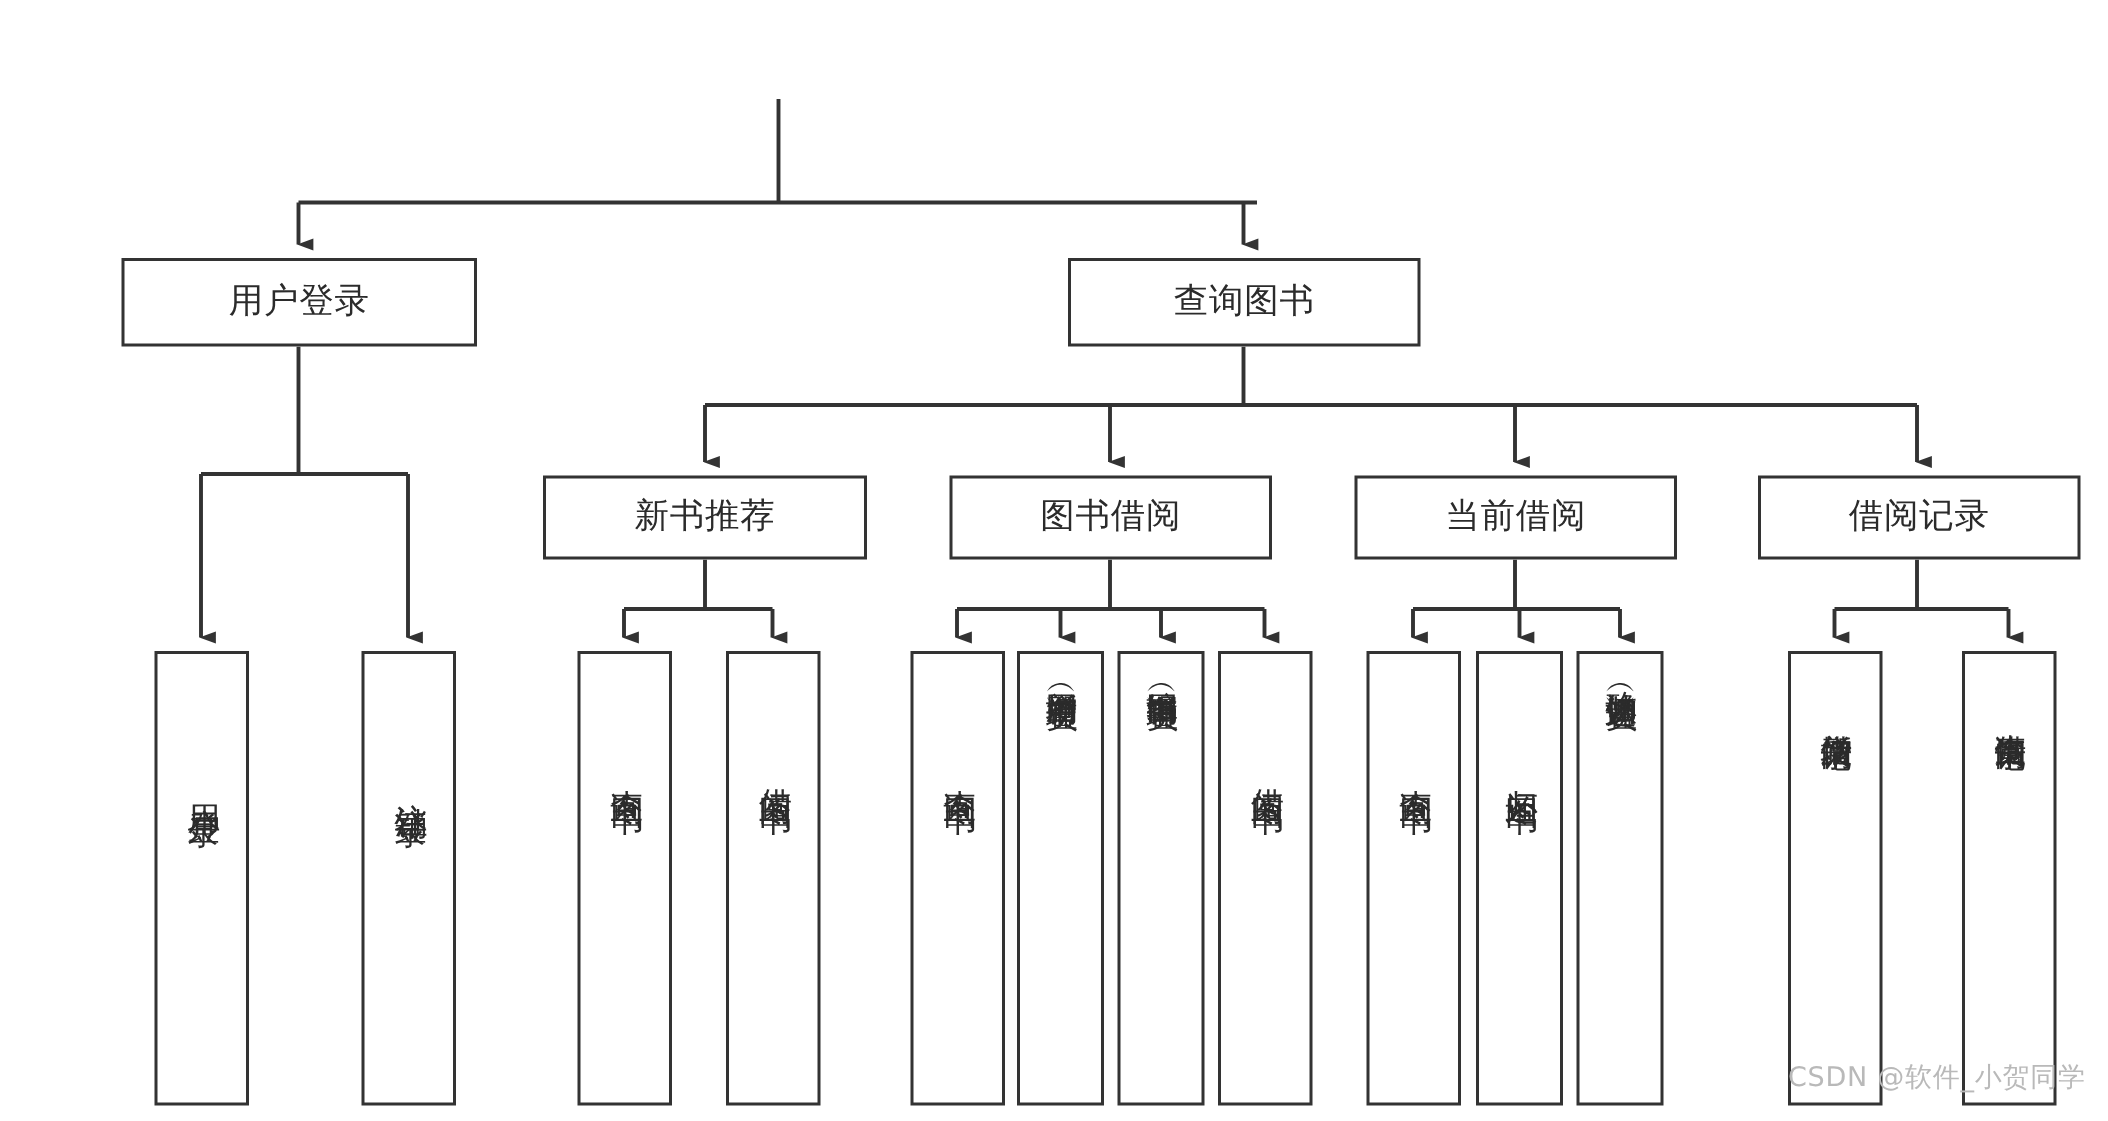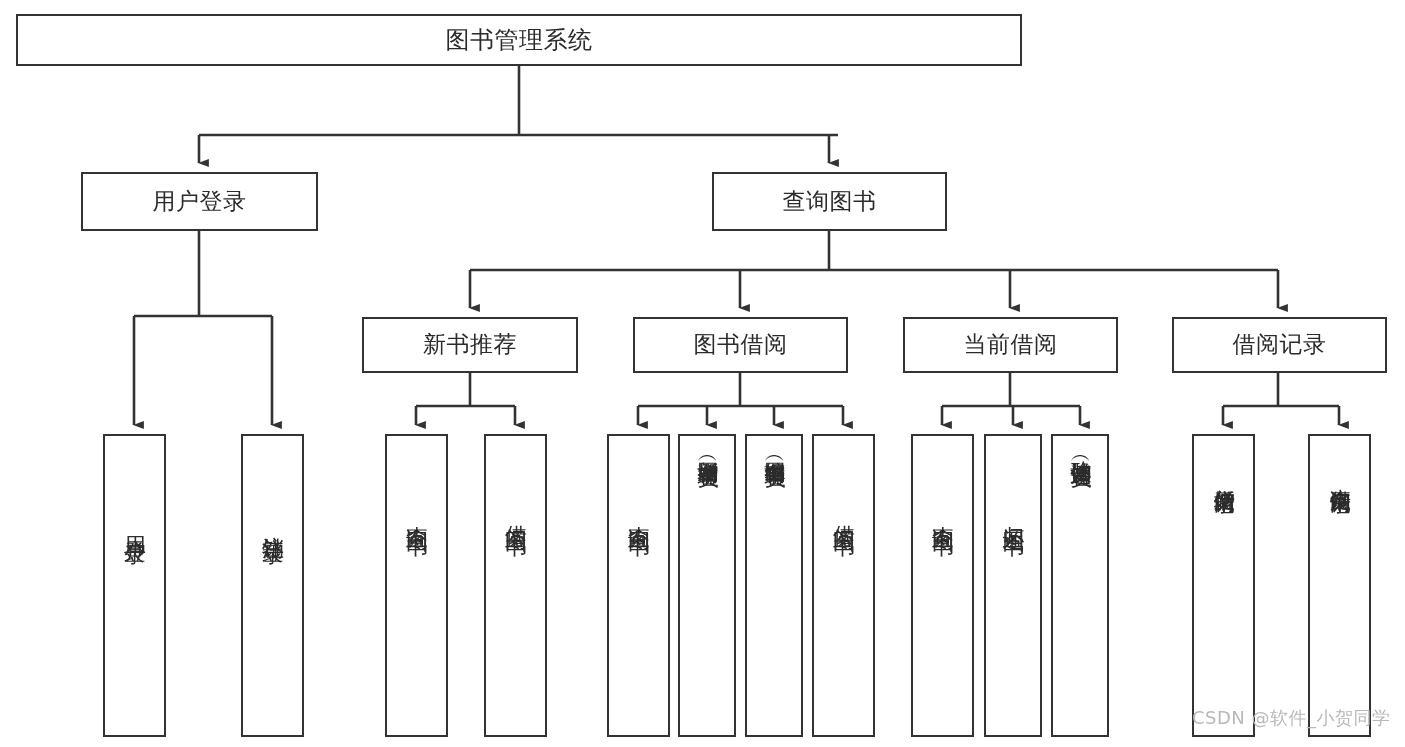--- a/index.html
+++ b/index.html
@@ -128,23 +128,20 @@
       <path d="M1013 406 L1013 425" marker-end="url(#arrow)"></path>
       <path d="M1080 406 L1080 425" marker-end="url(#arrow)"></path>
 
       <path d="M1278 373 L1278 406"></path>
       <path d="M1223 406 L1339 406"></path>
       <path d="M1223 406 L1223 425" marker-end="url(#arrow)"></path>
       <path d="M1339 406 L1339 425" marker-end="url(#arrow)"></path>
     </g>
   </svg>
 
-  <div class="node h root" style="left:16px; top:14px; width:1006px; height:52px;">
-    <span class="label">图书管理系统</span>
-  </div>
 
   <div class="node h" style="left:81px; top:172px; width:237px; height:59px;">
     <span class="label">用户登录</span>
   </div>
   <div class="node h" style="left:712px; top:172px; width:235px; height:59px;">
     <span class="label">查询图书</span>
   </div>
 
   <div class="node h" style="left:362px; top:317px; width:216px; height:56px;">
     <span class="label">新书推荐</span>

